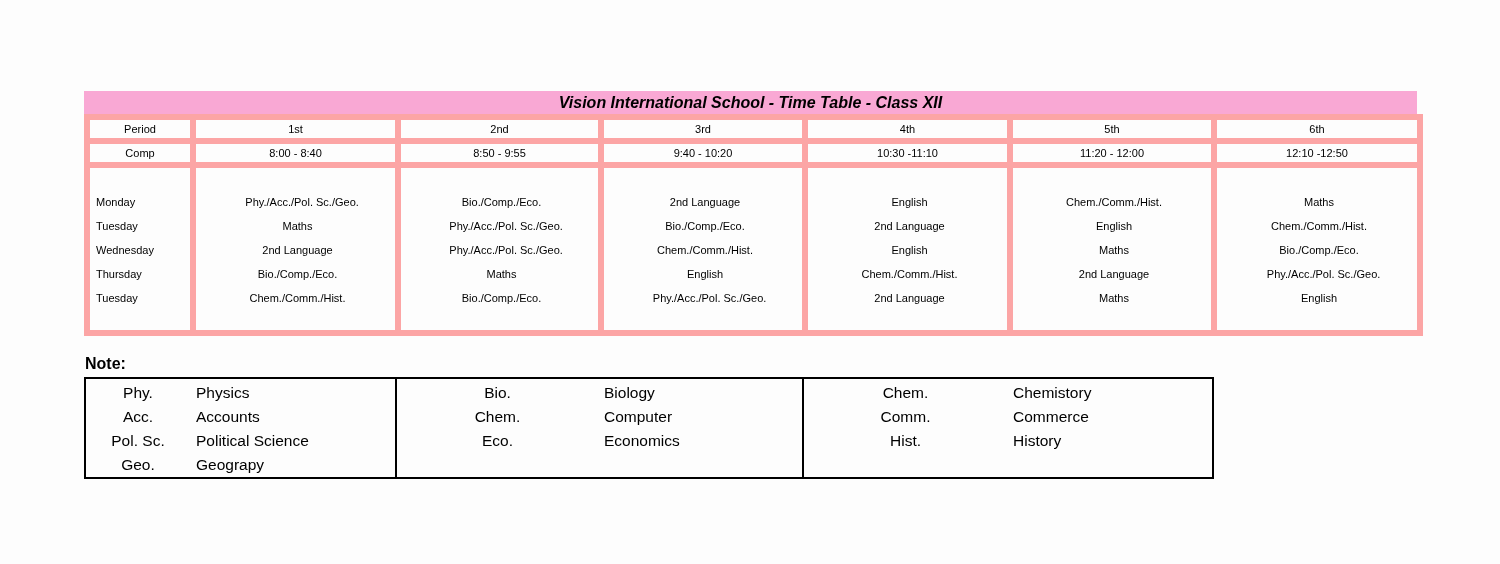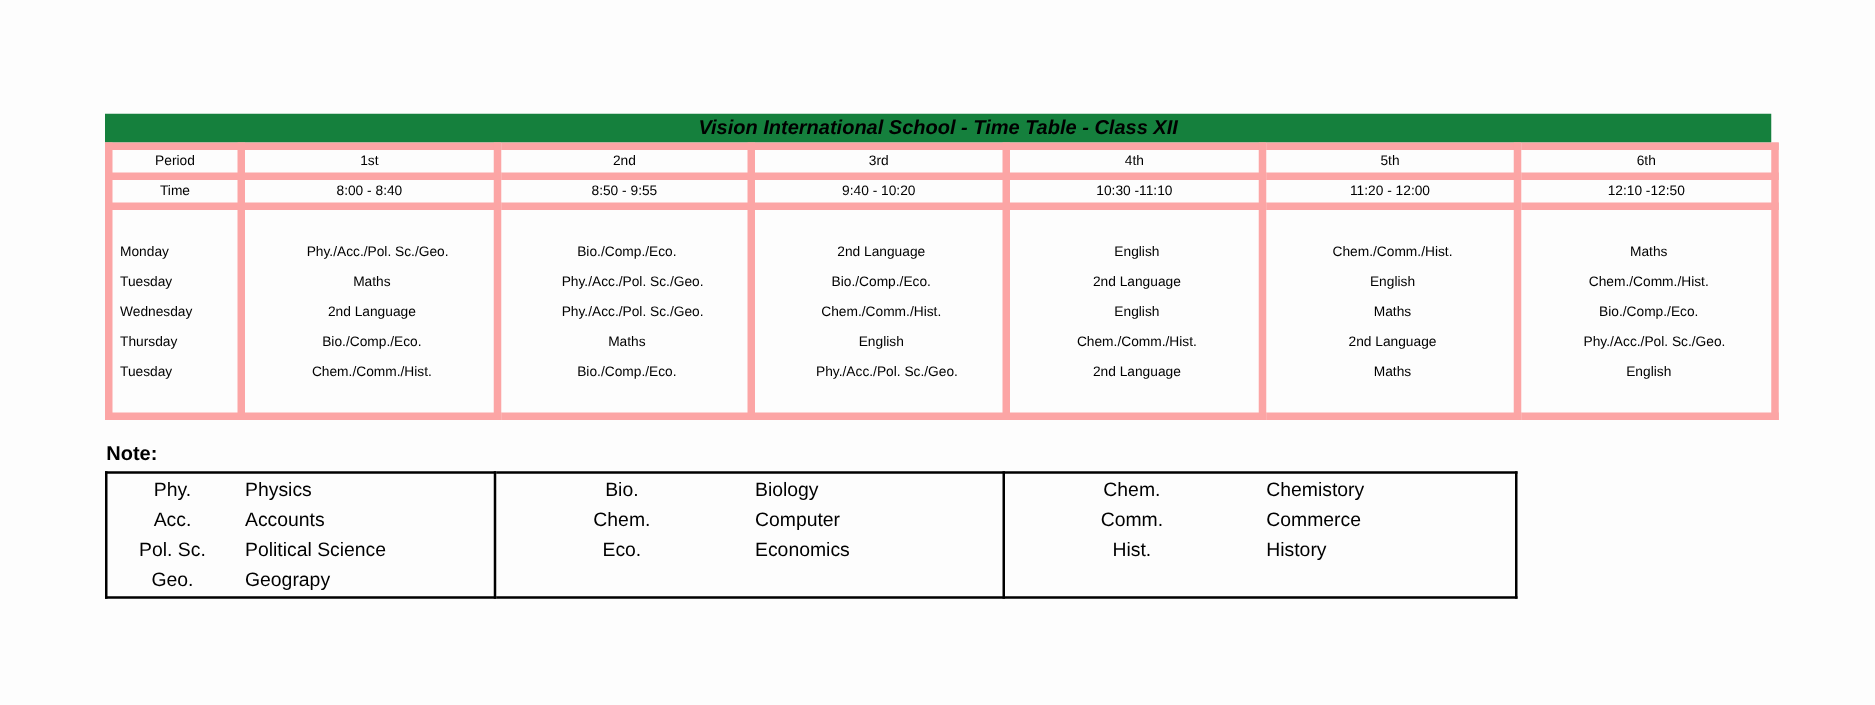--- a/index.html
+++ b/index.html
@@ -9,21 +9,21 @@
     font-family: "Liberation Sans", sans-serif;
     color: #000;
     overflow: hidden;
   }
   .page { position: relative; width: 1500px; height: 564px; }
 
   
   .title-bar {
     position: absolute; left: 84px; top: 91px;
     width: 1333px; height: 23px;
-    background: #15803d;
+    background: #f9a8d4;
     display: flex; align-items: center; justify-content: center;
   }
   .title-bar span {
     font-size: 16px; font-weight: bold; font-style: italic;
     white-space: pre;
   }
 
   
   table.main-table {
     position: absolute; left: 84px; top: 114px;
@@ -89,21 +89,21 @@
       <tr class="hdr-row">
         <td>Period</td>
         <td>1st</td>
         <td>2nd</td>
         <td>3rd</td>
         <td>4th</td>
         <td>5th</td>
         <td>6th</td>
       </tr>
       <tr class="hdr-row">
-        <td>Time</td>
+        <td>Comp</td>
         <td>8:00 - 8:40</td>
         <td>8:50 - 9:55</td>
         <td>9:40 - 10:20</td>
         <td>10:30 -11:10</td>
         <td>11:20 - 12:00</td>
         <td>12:10 -12:50</td>
       </tr>
       <tr class="body-row">
         <td class="days-cell">
           <div class="line">Monday</div>

